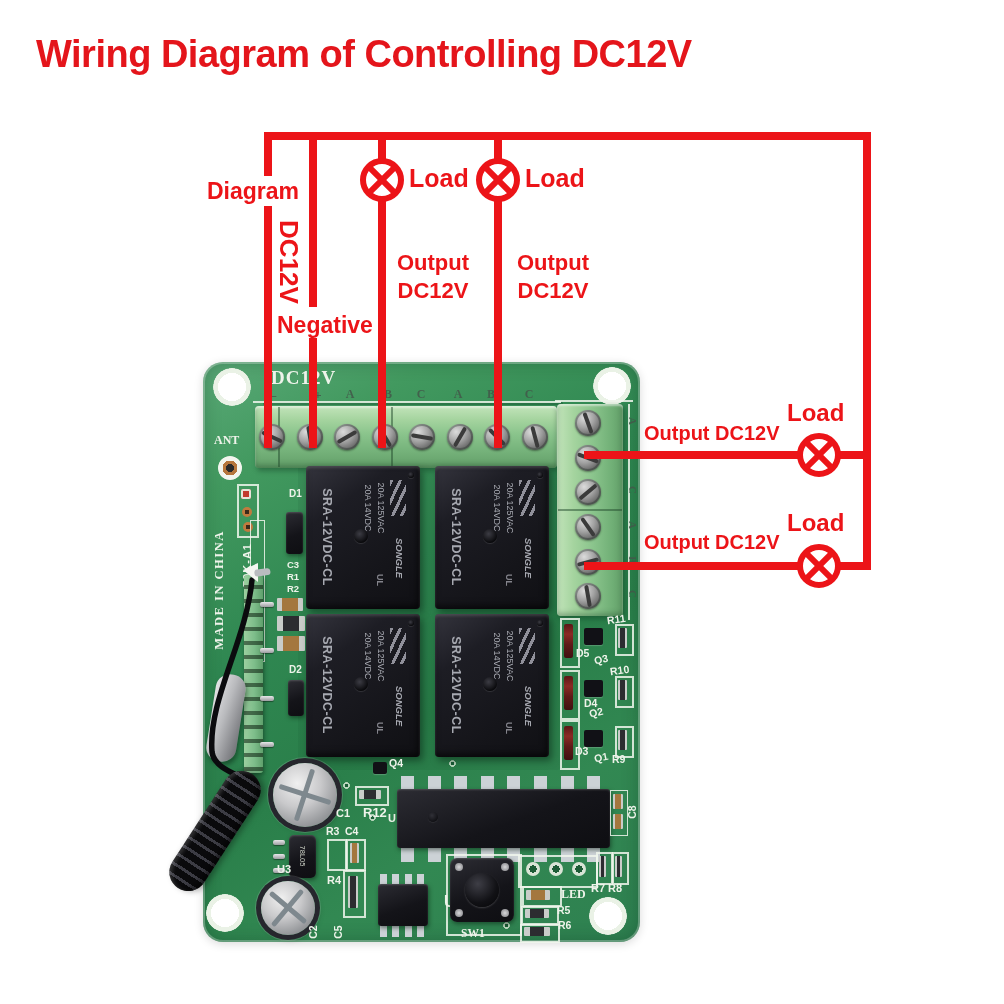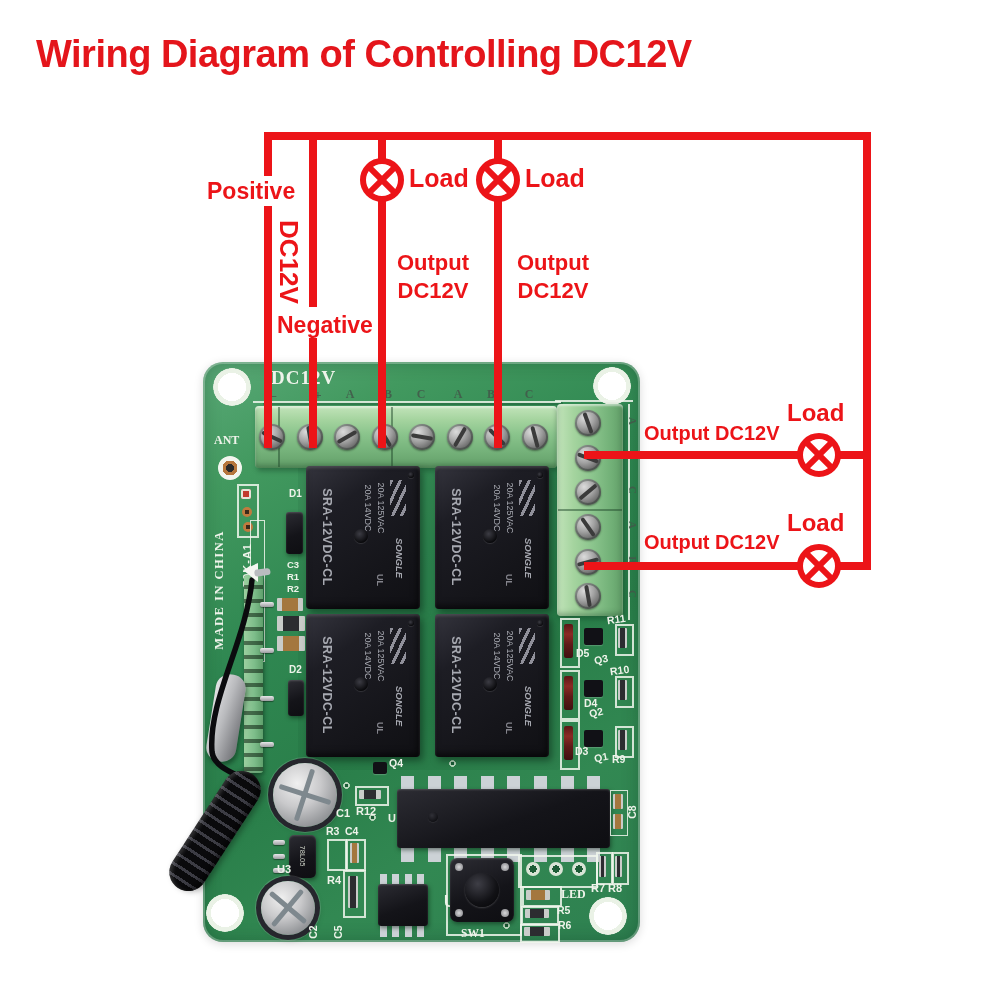--- a/index.html
+++ b/index.html
@@ -246,21 +246,21 @@
     <div class="silk" style="left:391px;top:390px;font-size:10.5px;transform:rotate(-12deg);">Q1</div>
     <div class="silk" style="left:409px;top:392px;font-size:10.5px;">R9</div>
 
     <div class="cap" style="left:70px;top:401px;width:64px;height:64px;">
       <div class="capx" style="left:5px;top:29px;width:54px;height:5px;transform:rotate(18deg);"></div>
       <div class="capx" style="left:29px;top:5px;width:5px;height:54px;transform:rotate(18deg);"></div>
     </div>
     <div class="silk" style="left:133px;top:446px;font-size:11px;">C1</div>
     <div class="sbox" style="left:152px;top:424px;width:30px;height:16px;"></div>
     <div class="smd" style="left:156px;top:428px;width:22px;height:9px;"></div>
-    <div class="silk" style="left:153px;top:444px;font-size:11px;">R12</div>
+    <div class="silk" style="left:160px;top:444px;font-size:13px;">R12</div>
     <div class="silk" style="left:185px;top:451px;font-size:11px;">U</div>
     <div class="silk" style="left:186px;top:396px;font-size:10.5px;">Q4</div>
     <div class="sot" style="left:170px;top:400px;width:14px;height:12px;"></div>
 
     <div class="legs" style="left:198px;top:414px;width:207px;"></div>
     <div class="legs" style="left:198px;top:485px;width:207px;"></div>
     <div class="chip" style="left:194px;top:427px;width:213px;height:59px;"></div>
     <div class="dimple" style="left:225px;top:450px;width:10px;height:10px;opacity:.6;"></div>
 
     <div class="sbox" style="left:407px;top:428px;width:16px;height:44px;border-width:1.5px;"></div>
@@ -358,21 +358,21 @@
     <circle cx="24" cy="24" r="19" fill="#ffffff" stroke="#ec1418" stroke-width="6"></circle>
     <line x1="10.6" y1="10.6" x2="37.4" y2="37.4" stroke="#ec1418" stroke-width="6"></line>
     <line x1="37.4" y1="10.6" x2="10.6" y2="37.4" stroke="#ec1418" stroke-width="6"></line>
   </svg>
   <svg class="lamp" style="left:795px;top:542px;" width="48" height="48" viewBox="0 0 48 48">
     <circle cx="24" cy="24" r="19" fill="#ffffff" stroke="#ec1418" stroke-width="6"></circle>
     <line x1="10.6" y1="10.6" x2="37.4" y2="37.4" stroke="#ec1418" stroke-width="6"></line>
     <line x1="37.4" y1="10.6" x2="10.6" y2="37.4" stroke="#ec1418" stroke-width="6"></line>
   </svg>
 
-  <div class="rlab" style="left:207px;top:179px;font-size:23px;">Positive</div>
+  <div class="rlab" style="left:207px;top:179px;font-size:23px;">Diagram</div>
   <div class="rlab ctr r90" style="left:289px;top:262px;font-size:26px;">DC12V</div>
   <div class="rlab" style="left:277px;top:313px;font-size:23px;">Negative</div>
   <div class="rlab" style="left:409px;top:165px;font-size:25px;">Load</div>
   <div class="rlab" style="left:525px;top:165px;font-size:25px;">Load</div>
   <div class="rlab" style="left:394px;top:249px;width:78px;font-size:22px;line-height:28px;text-align:center;">
     <span style="display:block;">Output</span>
     <span style="display:block;">DC12V</span>
   </div>
   <div class="rlab" style="left:514px;top:249px;width:78px;font-size:22px;line-height:28px;text-align:center;">
     <span style="display:block;">Output</span>

